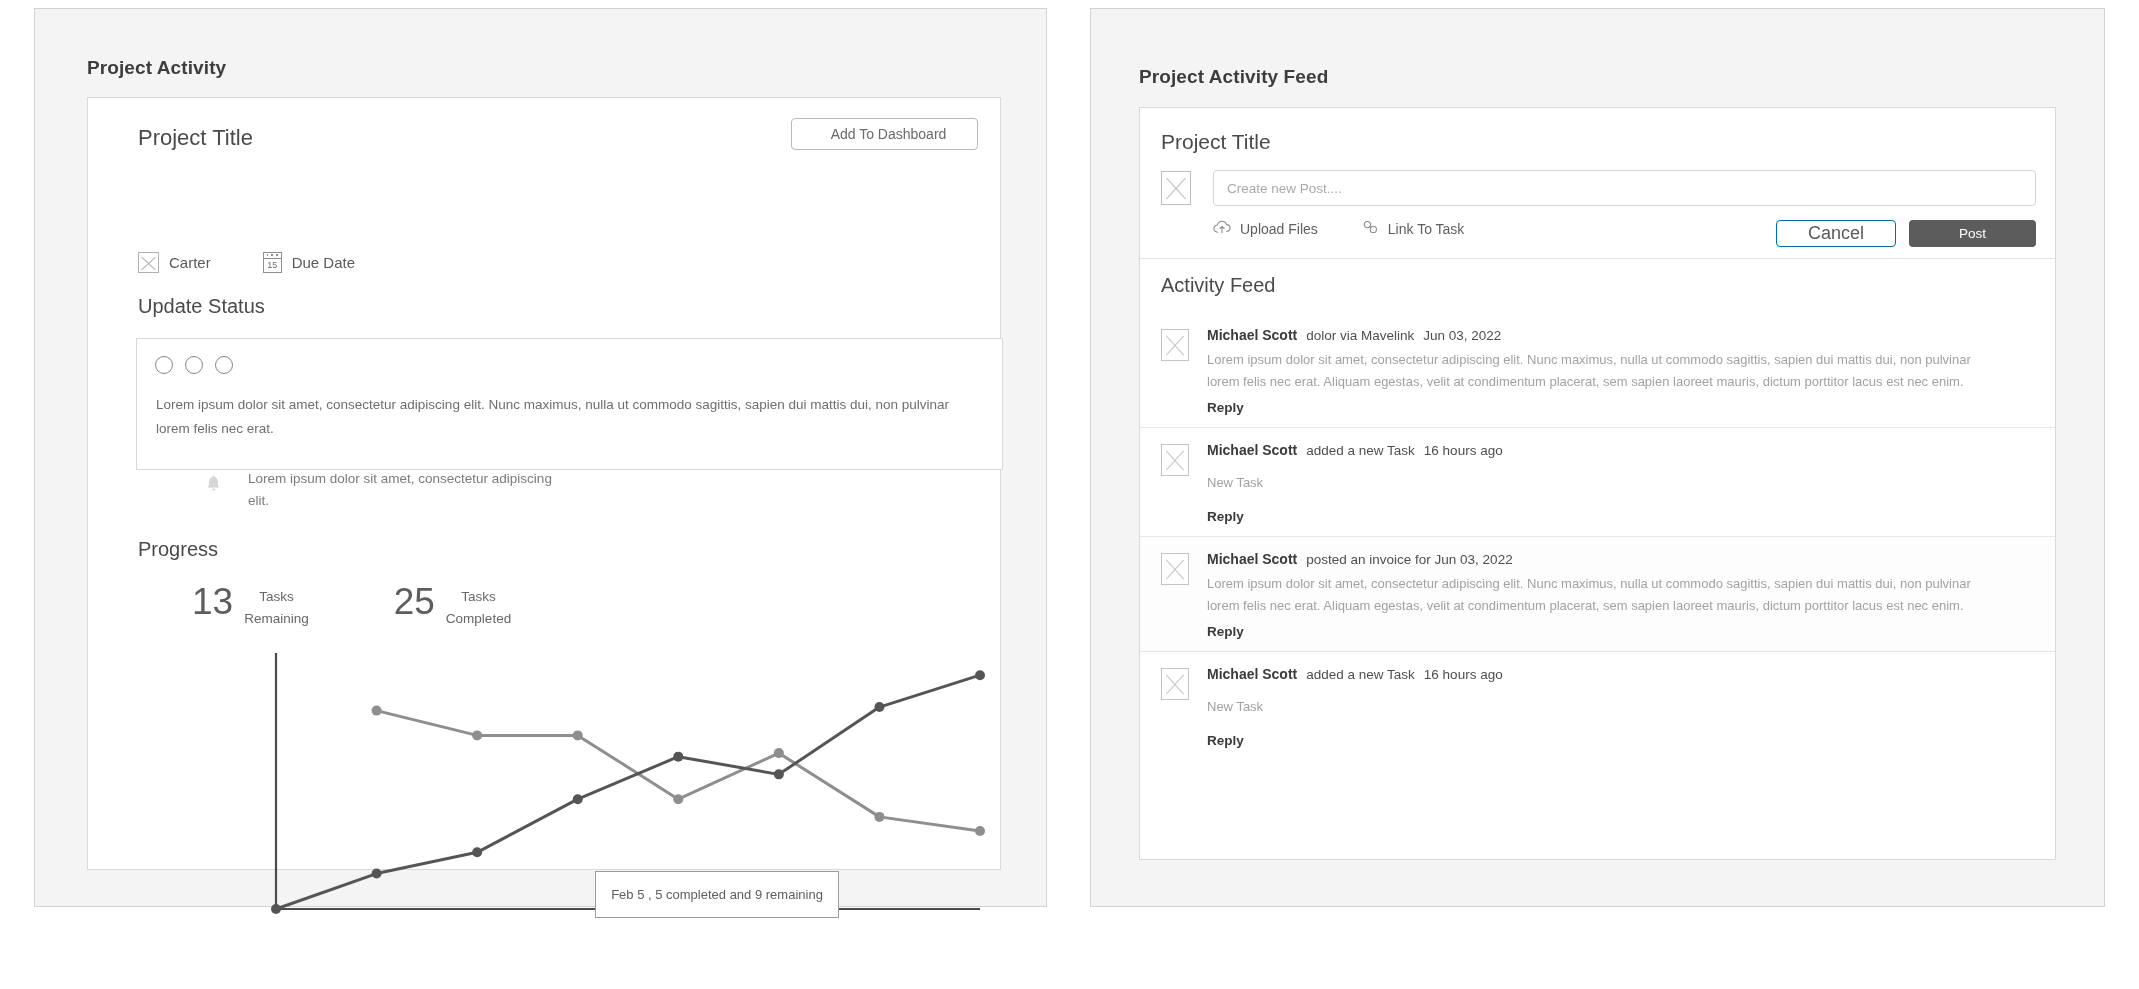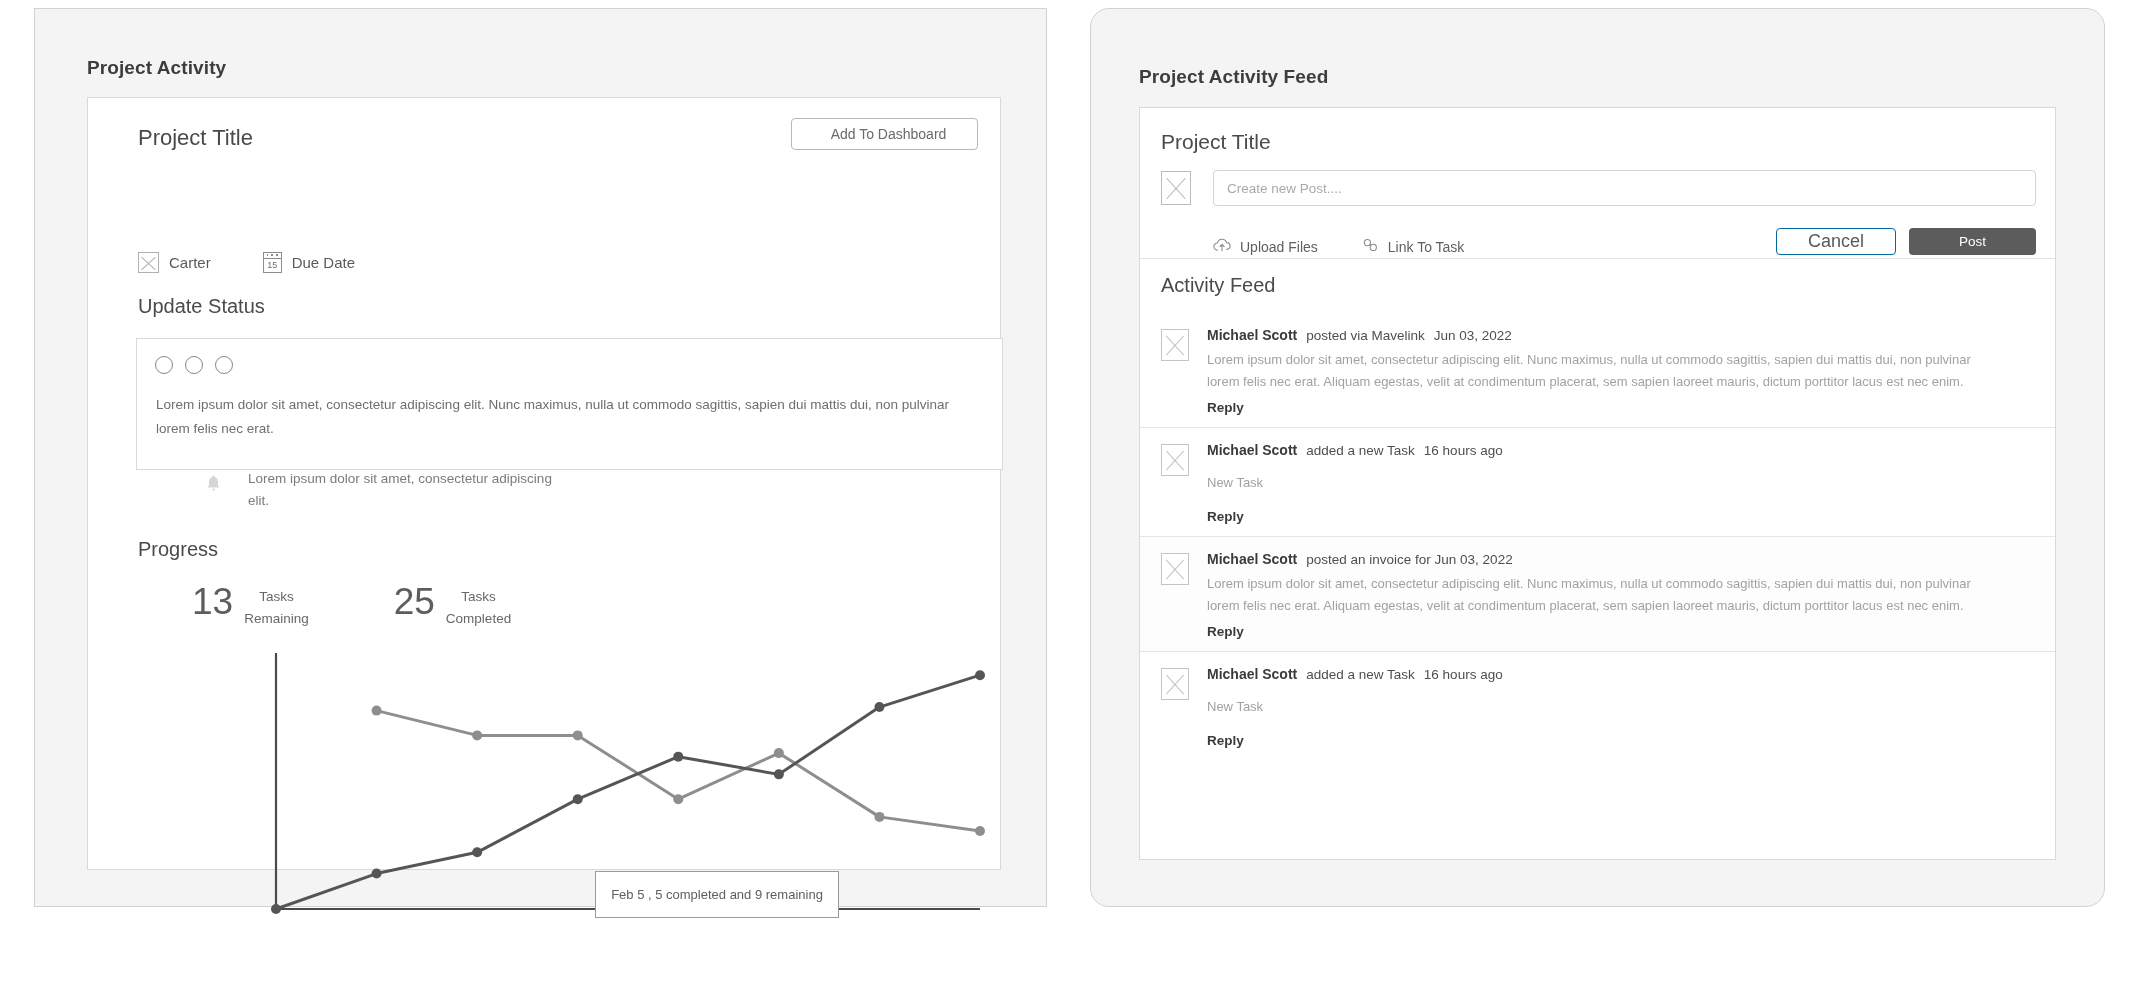--- a/index.html
+++ b/index.html
@@ -19,21 +19,21 @@
     background: #ffffff;
   }
 
   
   .panel {
     position: absolute;
     background: #f4f4f4;
     border: 1px solid #d2d2d2;
   }
   .panel-left  { left: 34px;  top: 8px;  width: 1013px; height: 899px; }
-  .panel-right { left: 1090px; top: 8px; width: 1015px; height: 899px; border-radius: 19px; }
+  .panel-right { left: 1090px; top: 8px; width: 1015px; height: 899px; }
 
   .panel-heading {
     position: absolute;
     font-size: 19px;
     font-weight: bold;
     color: #3d3d3d;
     letter-spacing: .1px;
   }
   .panel-left  .panel-heading { left: 52px; top: 48px; }
   .panel-right .panel-heading { left: 48px; top: 57px; }
@@ -262,24 +262,24 @@
     padding: 0 13px;
     font-size: 13.5px;
     color: #7a7a7a;
     font-family: "Liberation Sans", sans-serif;
     outline: none;
   }
   .post-input::placeholder { color: #a9a9a9; }
 
   .compose-actions {
     position: absolute;
-    left: 73px; top: 120px;
+    left: 73px; top: 112px;
     width: 823px;
     display: flex;
-    align-items: flex-end;
+    align-items: flex-start;
   }
   .action-link {
     display: flex;
     align-items: center;
     gap: 9px;
     font-size: 14px;
     color: #5f5f5f;
     cursor: pointer;
   }
   .action-link + .action-link { margin-left: 44px; }
@@ -533,21 +533,21 @@
 
       <div class="feed-divider"></div>
 
       <div class="feed-title">Activity Feed</div>
 
       <div class="feed-list" id="feed-list">
           <div class="feed-item first">
             <span class="feed-avatar"></span>
             <div class="feed-body"><div class="feed-head">
                 <span class="feed-author">Michael Scott</span>
-                <span class="feed-action">posted via Mavelink</span>
+                <span class="feed-action">dolor via Mavelink</span>
                 <span class="feed-time">Jun 03, 2022</span>
               </div><div class="feed-text">Lorem ipsum dolor sit amet, consectetur adipiscing elit. Nunc maximus, nulla ut commodo sagittis, sapien dui mattis dui, non pulvinar lorem felis nec erat. Aliquam egestas, velit at condimentum placerat, sem sapien laoreet mauris, dictum porttitor lacus est nec enim.</div><span class="feed-reply">Reply</span></div>
           </div>
           <div class="feed-item">
             <span class="feed-avatar"></span>
             <div class="feed-body"><div class="feed-head">
                 <span class="feed-author">Michael Scott</span>
                 <span class="feed-action">added a new Task</span>
                 <span class="feed-time">16 hours ago</span>
               </div><div class="feed-text task">New Task</div><span class="feed-reply">Reply</span></div>

